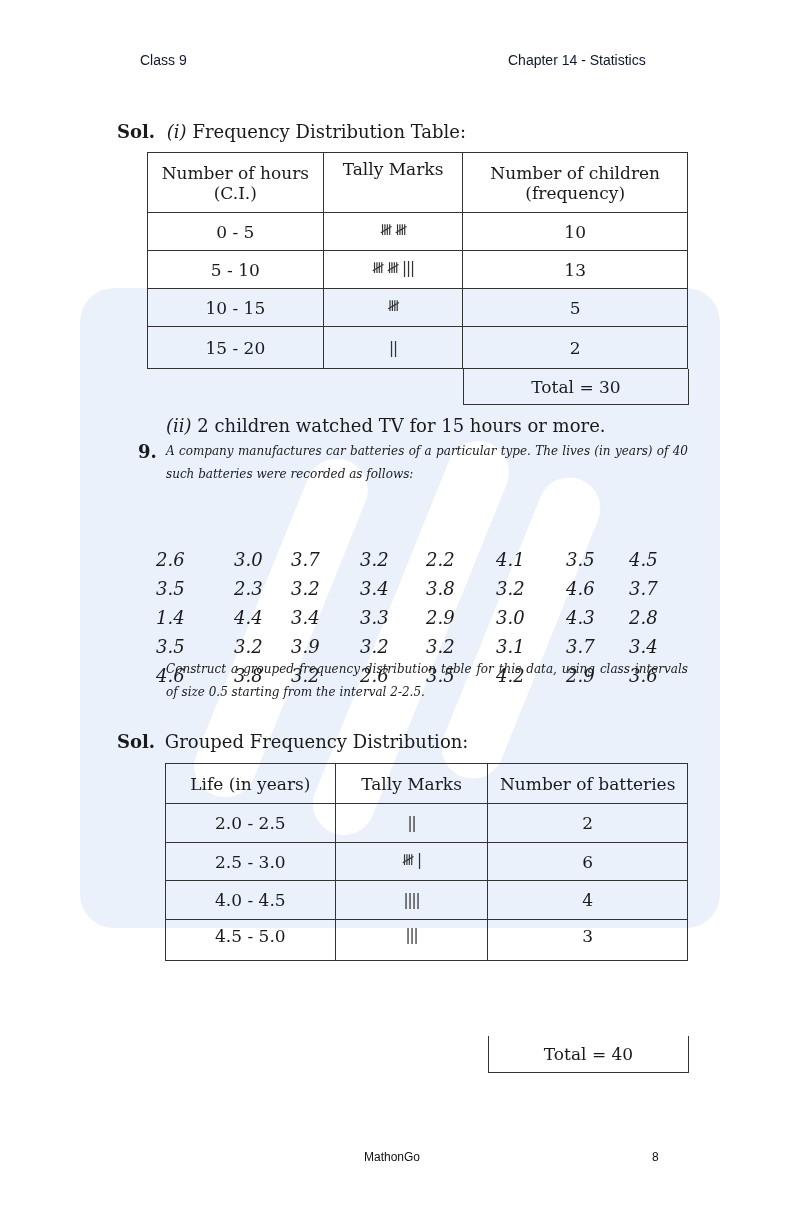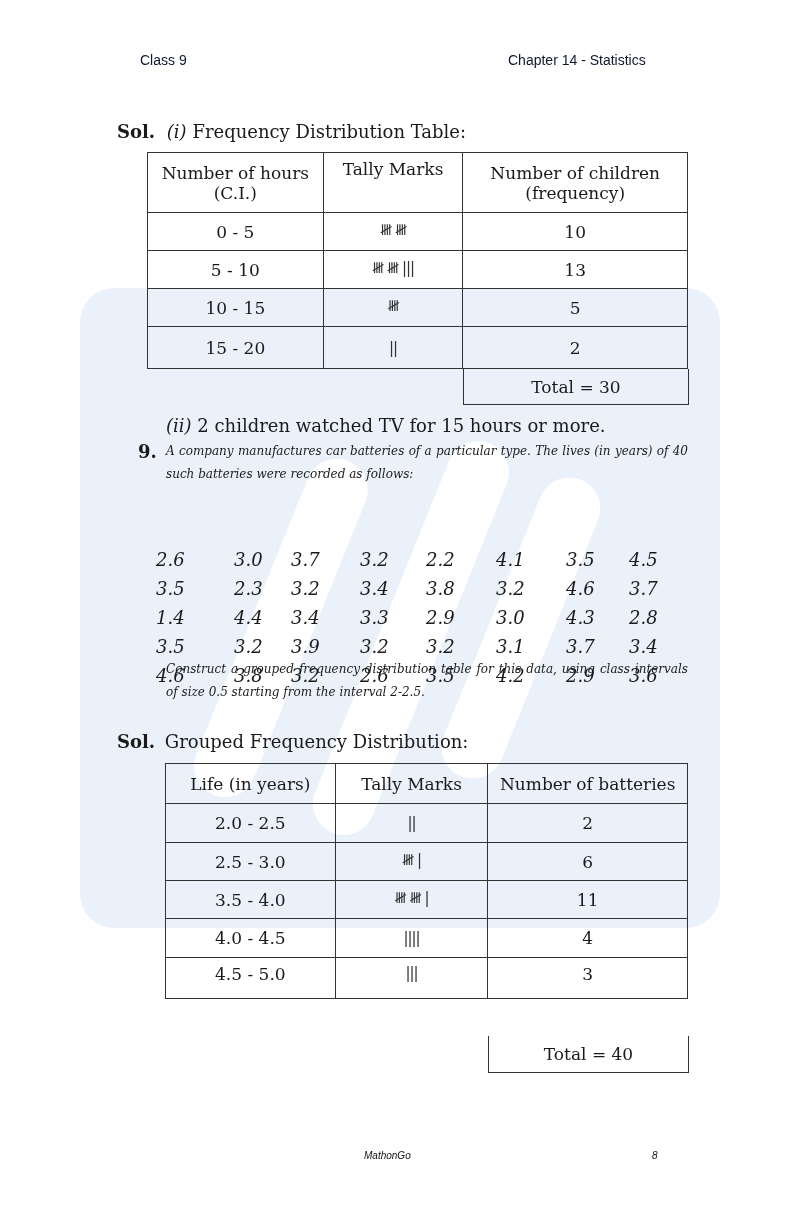--- a/index.html
+++ b/index.html
@@ -1,20 +1,20 @@
 <!DOCTYPE html>
 <html><head>
 <meta charset="utf-8">
 <style>
   html, body { margin:0; padding:0; }
   body { width:800px; height:1218px; background:#ffffff; position:relative; overflow:hidden; font-family:"DejaVu Serif", serif; color:#1a1a1a; }
   .watermark { position:absolute; left:80px; top:288px; width:640px; height:640px; background:#eaf1fb; border-radius:34px; z-index:0; overflow:hidden; }
   .wm-stroke { position:absolute; background:#ffffff; border-radius:40px; width:62px; transform:rotate(22deg); }
   .hdr { position:absolute; top:52px; font-family:"Liberation Sans", sans-serif; font-size:14px; color:#0f172a; z-index:2; }
-  .ftr { position:absolute; top:1150px; font-family:"Liberation Sans", sans-serif; font-size:10px; color:#111; z-index:2;font-style:italic; }
+  .ftr { position:absolute; top:1150px; font-family:"Liberation Sans", sans-serif; font-size:12px; color:#111; z-index:2; }
   .txt { position:absolute; font-size:18px; line-height:23px; z-index:2; white-space:nowrap; font-family:"DejaVu Serif", serif; }
   .bold { font-weight:bold; }
   .it { font-style:italic; }
   .para { position:absolute; z-index:2; font-size:12px; line-height:23px; font-style:italic; text-align:justify; text-align-last:left; }
   table.ft { position:absolute; border-collapse:collapse; z-index:2; font-size:17px; }
   table.ft td { border:1.3px solid #333; text-align:center; vertical-align:middle; padding:0; }
   .tally { font-family:"DejaVu Sans", sans-serif; font-size:15px; letter-spacing:-1px; color:#333; }
   .totalbox { position:absolute; border:1.3px solid #333; border-top:none; text-align:center; font-size:17px; z-index:2; background:transparent; display:flex; align-items:center; justify-content:center; }
   .grid { position:absolute; z-index:2; font-size:18px; font-style:italic; }
   .grid .cell { position:absolute; white-space:nowrap; }
@@ -151,25 +151,20 @@
   <tr style="height:39px;">
     <td>2.0 - 2.5</td>
     <td class="tally">||</td>
     <td>2</td>
   </tr>
   <tr style="height:38px;">
     <td>2.5 - 3.0</td>
     <td class="tally">𝍸 |</td>
     <td>6</td>
   </tr>
-  <tr style="height:38px;">
-    <td>3.5 - 4.0</td>
-    <td class="tally">𝍸 𝍸 |</td>
-    <td>11</td>
-  </tr>
   <tr style="height:39px;">
     <td>4.0 - 4.5</td>
     <td class="tally">||||</td>
     <td>4</td>
   </tr>
   <tr style="height:41px;">
     <td style="vertical-align:top; padding-top:6px;">4.5 - 5.0</td>
     <td class="tally" style="vertical-align:top; padding-top:6px;">|||</td>
     <td style="vertical-align:top; padding-top:6px;">3</td>
   </tr>

